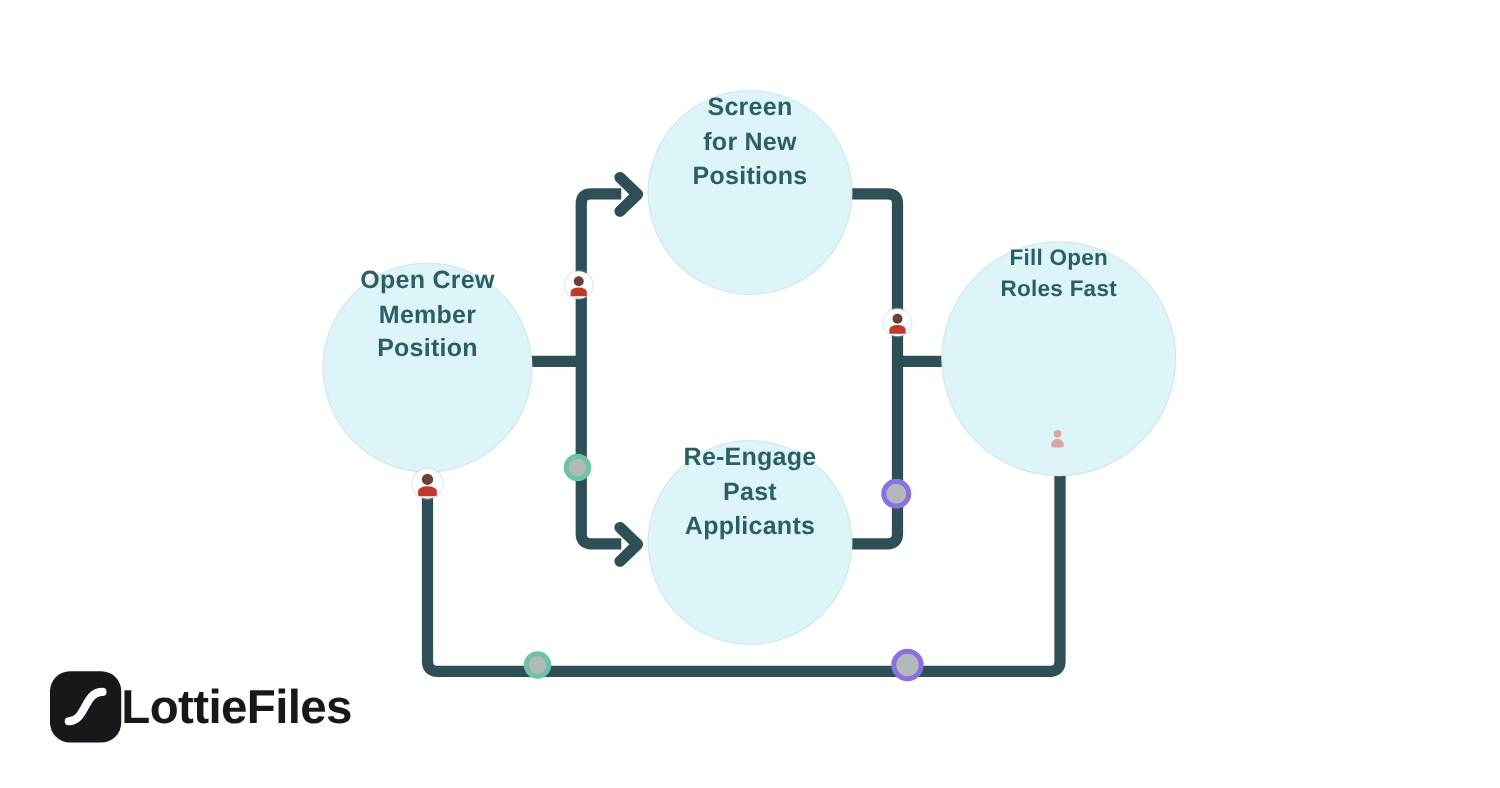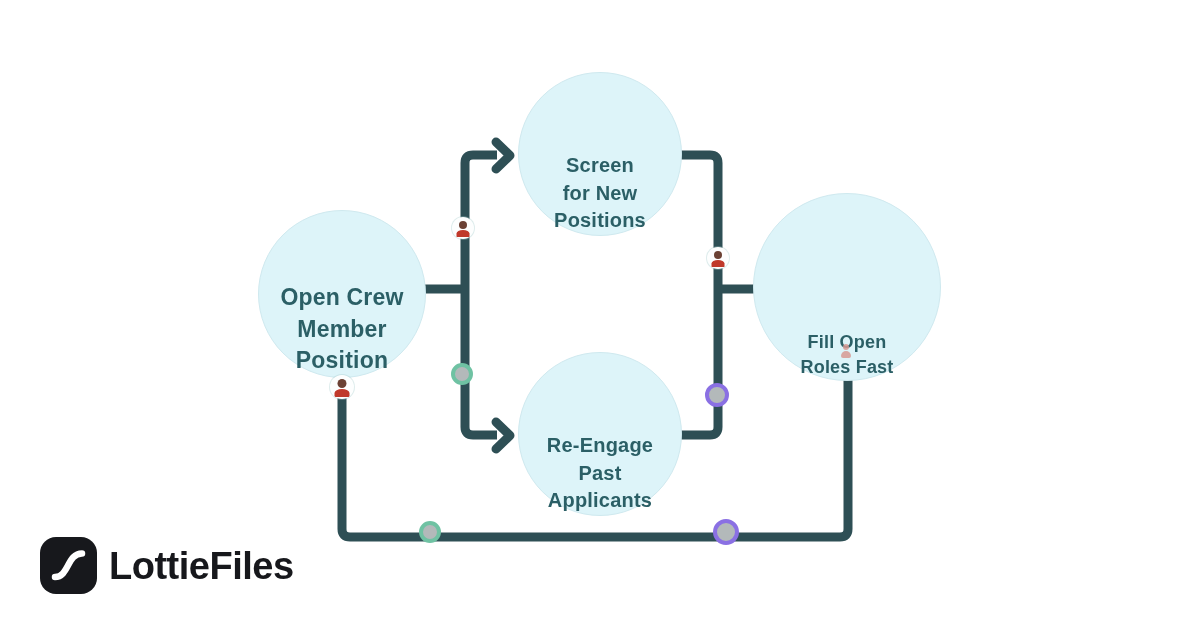--- a/index.html
+++ b/index.html
@@ -9,25 +9,25 @@
   }
   *{margin:0;padding:0;box-sizing:border-box;}
   html,body{width:1200px;height:630px;overflow:hidden;background:var(--bg);
     font-family:"Liberation Sans","DejaVu Sans",sans-serif;}
   .canvas{position:relative;width:1200px;height:630px;background:var(--bg);}
 
   .connectors{position:absolute;left:0;top:0;width:1200px;height:630px;z-index:1;}
 
   .node{position:absolute;z-index:2;border-radius:50%;
     background:var(--node_fill);border:1px solid var(--node_border);
-    display:flex;align-items:flex-end;justify-content:center;text-align:center;}
+    display:flex;align-items:flex-start;justify-content:center;text-align:center;}
   .node-label{color:var(--node_text);font-weight:600;letter-spacing:.2px;
     line-height:1.38;white-space:pre-line;}
   .node-open{left:258px;top:210px;width:168px;height:168px;}
-  .node-open .node-label{font-size:23px;}
+  .node-open .node-label{font-size:20px;}
   .node-screen{left:518px;top:72px;width:164px;height:164px;}
   .node-screen .node-label{font-size:20px;}
   .node-reengage{left:518px;top:352px;width:164px;height:164px;}
   .node-reengage .node-label{font-size:20px;}
   .node-fill{left:753px;top:193px;width:188px;height:188px;}
   .node-fill .node-label{font-size:18px;}
 
   .marker{position:absolute;z-index:3;border-radius:50%;}
   .avatar{background:#fdfefe;box-shadow:0 0 0 1px rgba(160,200,200,.35);overflow:hidden;}
   .avatar .head{position:absolute;left:50%;transform:translateX(-50%);
@@ -53,21 +53,21 @@
   .dot-purple-bottom{left:713px;top:519px;width:26px;height:26px;}
 
   .person-faded{left:839px;top:344px;width:14px;height:16px;border-radius:0;
     background:transparent;opacity:.85;}
   .person-faded .head{position:absolute;left:50%;top:0;transform:translateX(-50%);
     width:6px;height:6px;border-radius:50%;background:var(--faded_person);}
   .person-faded .body{position:absolute;left:50%;bottom:2px;transform:translateX(-50%);
     width:10px;height:7px;border-radius:5px 5px 2px 2px;background:var(--faded_person);}
 
   .brand{position:absolute;left:40px;top:537px;height:57px;display:flex;
-    align-items:center;gap:12px;z-index:4;text-align:center;}
+    align-items:center;z-index:4;text-align:center;}
   .brand-mark{width:57px;height:57px;border-radius:16px;background:var(--logo_black);
     display:flex;align-items:center;justify-content:center;flex:0 0 auto;}
   .brand-name{color:var(--logo_black);font-size:38px;font-weight:700;
     letter-spacing:-.5px;line-height:1;}
 </style>
 </head>
 <body>
 
 <div class="canvas">
 

